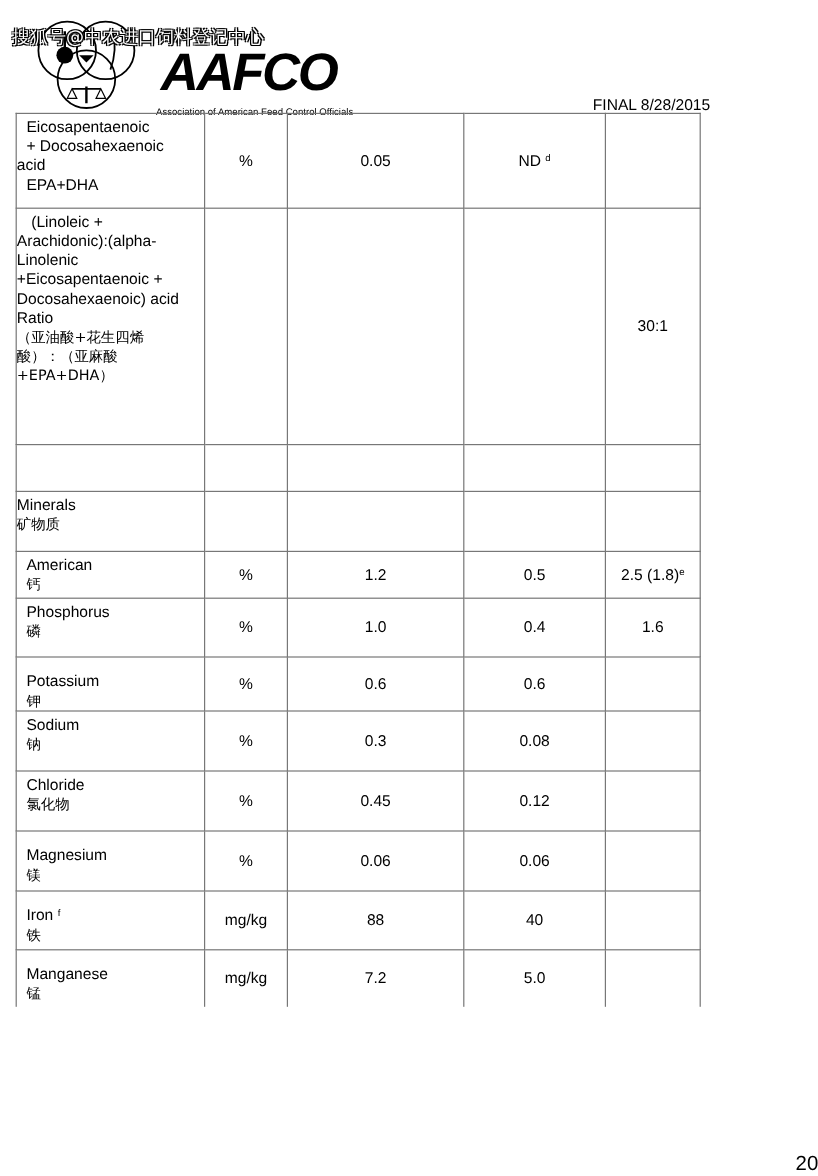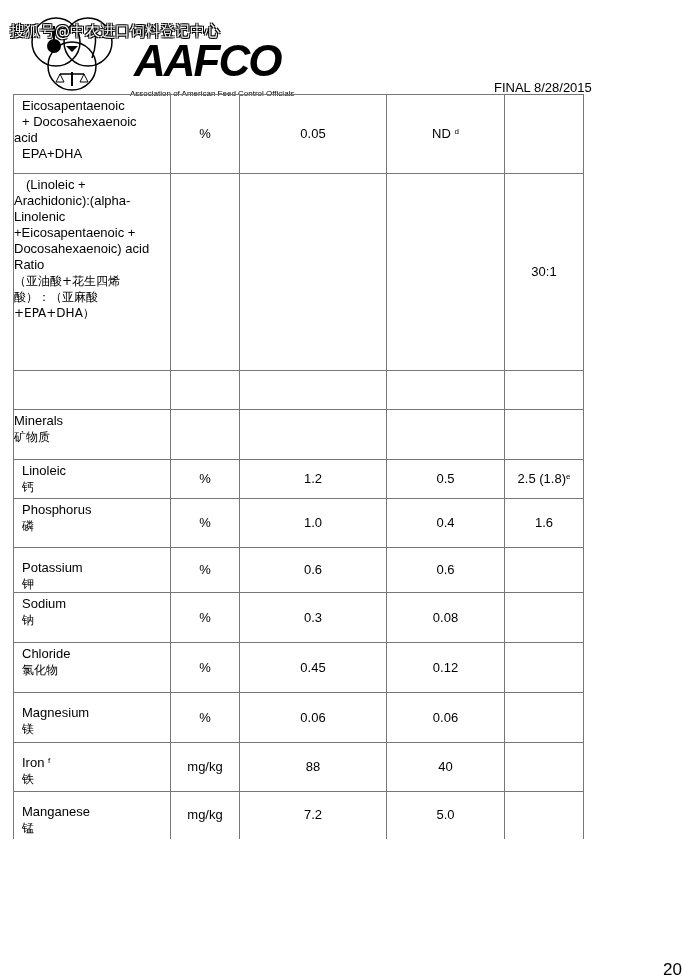--- a/index.html
+++ b/index.html
@@ -98,21 +98,21 @@
         <div>Minerals</div>
         <div class="zh">矿物质</div>
       </td>
       <td></td>
       <td></td>
       <td></td>
       <td></td>
     </tr>
     <tr style="height:39px">
       <td class="name indent">
-        <div class="en">Linoleic</div>
+        <div class="en">American</div>
         <div class="zh">钙</div>
       </td>
       <td>%</td>
       <td>1.2</td>
       <td>0.5</td>
       <td><span>2.5 (1.8)</span><sup>e</sup></td>
     </tr>
     <tr style="height:49px">
       <td class="name indent">
         <div class="en">Phosphorus</div>

